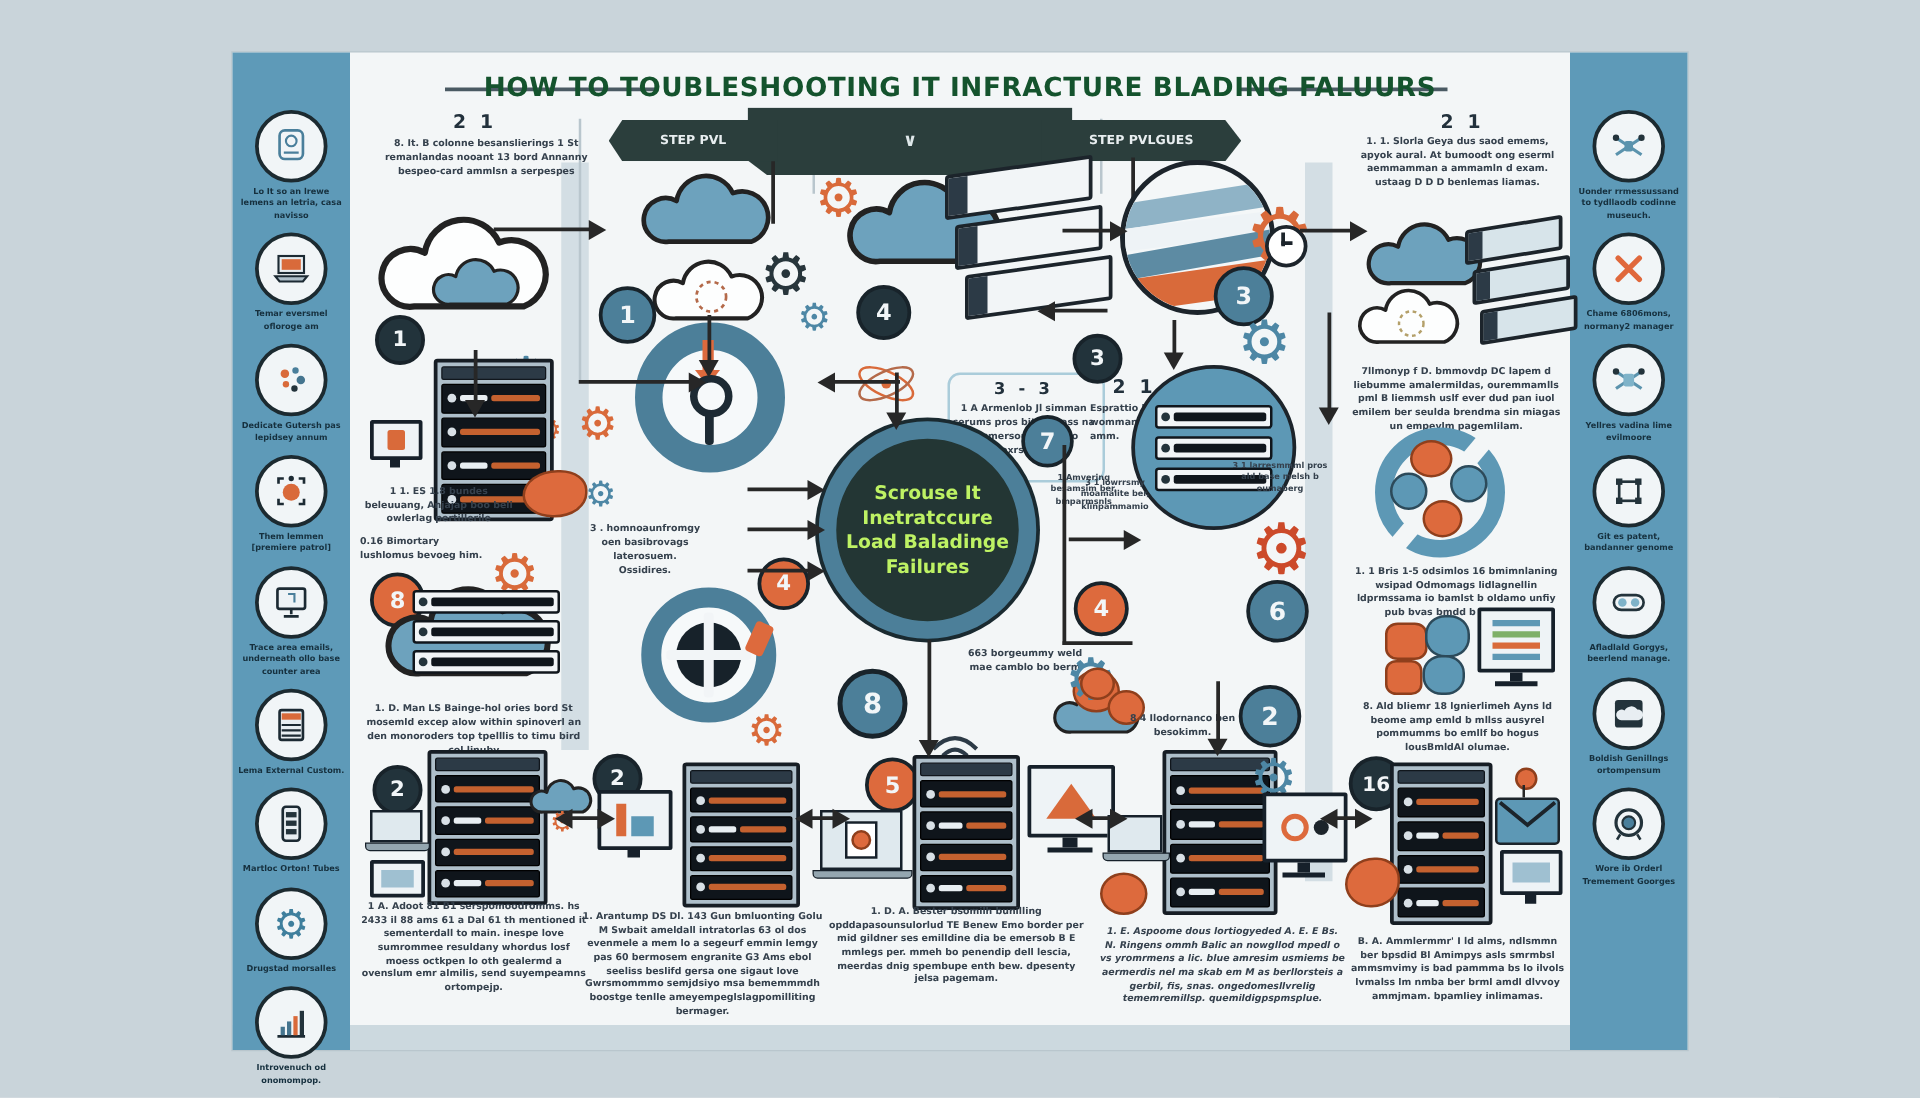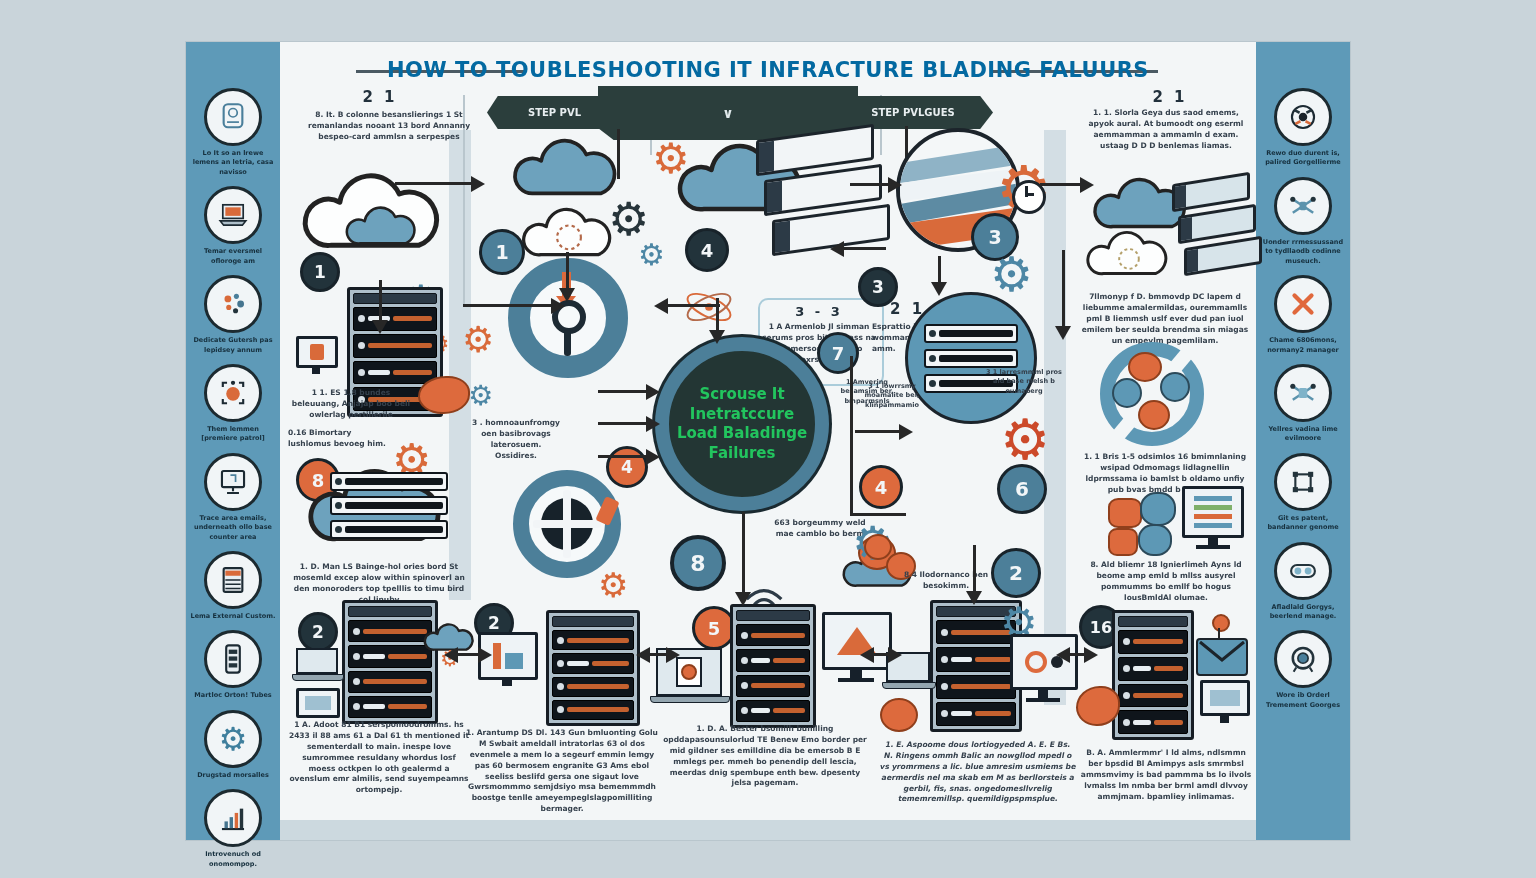--- a/index.html
+++ b/index.html
@@ -3,21 +3,21 @@
 <meta charset="utf-8">
 <style>
   html,body{margin:0;padding:0;background:#c9d4da;}
   #stage{position:relative;width:1536px;height:878px;background:#c9d4da;font-family:"DejaVu Sans",sans-serif;overflow:hidden;}
   .abs{position:absolute;}
   .panel{left:186px;top:42px;width:1164px;height:798px;background:#f3f6f7;box-shadow:0 0 0 1px #b9c6cd;}
   .sidebar{top:42px;width:94px;height:798px;background:#5e9ab8;display:flex;flex-direction:column;align-items:center;padding-top:46px;box-sizing:border-box;gap:9px;}
   .sb-item{display:flex;flex-direction:column;align-items:center;width:90px;}
   .sb-icon{width:52px;height:52px;border-radius:50%;background:#f1f5f7;border:3px solid #1c2a30;display:flex;align-items:center;justify-content:center;}
   .sb-label{font-size:6.5px;font-weight:700;color:#16303e;text-align:center;line-height:1.45;margin-top:3px;width:86px;}
-  .title{font-size:21px;font-weight:800;color:#0369a1;letter-spacing:.5px;text-align:center;}
+  .title{font-size:21px;font-weight:800;color:#14532d;letter-spacing:.5px;text-align:center;}
   .rib{background:#2b3e3c;color:#e8eef0;font-weight:700;display:flex;align-items:center;justify-content:center;}
   .h21{font-size:15px;font-weight:800;color:#22313c;letter-spacing:3px;}
   .cap{font-size:7.5px;font-weight:700;color:#35414d;text-align:center;line-height:1.45;}
   .tiny{font-size:6.5px;}
   .badge{border-radius:50%;color:#f2f6f8;font-weight:800;display:flex;align-items:center;justify-content:center;border:3px solid #18232a;box-sizing:border-box;}
   .bdark{background:#22333b;} .bblue{background:#4c7f99;} .borange{background:#dd6a3d;}
   .sh{background:#272727;} .ln{background:#9aa9b2;}
   .hR{width:0;height:0;border:8px solid transparent;border-left:14px solid #272727;}
   .hL{width:0;height:0;border:8px solid transparent;border-right:14px solid #272727;}
   .hD{width:0;height:0;border:8px solid transparent;border-top:14px solid #272727;}
@@ -31,21 +31,21 @@
   .wunit{background:#f2f5f7;border:2px solid #10161c;border-radius:3px;height:15px;display:flex;align-items:center;gap:3px;padding:0 3px;}
   .wunit .dk{flex:1;height:7px;background:#10161c;border-radius:2px;}
   .mon{border:3px solid #16202a;background:#eef3f6;border-radius:2px;box-sizing:border-box;display:flex;align-items:center;justify-content:center;}
   .stand{background:#16202a;}
   .lap{border:2px solid #16202a;background:#dfe9ee;box-sizing:border-box;display:flex;align-items:center;justify-content:center;}
   .lapbase{height:5px;background:#94a6b0;border:1px solid #16202a;border-radius:0 0 4px 4px;}
   .blob{background:#dd6a3d;border:2px solid #8f3f1c;border-radius:58% 45% 55% 50%;}
   .ringeye{border:4px solid #dd6a3d;border-radius:50%;box-sizing:border-box;}
   .stepbox{border:2px solid #aaccda;border-radius:10px;}
   .center-circle{border-radius:50%;background:#233634;border:14px solid #4c7f99;box-shadow:0 0 0 3px #1a2a30;display:flex;flex-direction:column;align-items:center;justify-content:center;box-sizing:border-box;}
-  .cc-line{color:#22c55e;font-weight:800;font-size:15px;line-height:1.3;text-align:center;}
+  .cc-line{color:#bef264;font-weight:800;font-size:15px;line-height:1.3;text-align:center;}
   .slab{background:#f2f5f7;border:3px solid #1c242b;border-radius:3px;display:flex;box-sizing:border-box;}
   .spine{width:15px;background:#2c3a46;height:100%;}
   .pie{border:14px solid #5d98b5;border-radius:50%;box-sizing:border-box;}
   .mag{border:6px solid #1d2a33;border-radius:50%;box-sizing:border-box;background:#f6f9fa;}
   .env{background:#5d98b5;border:2px solid #1c242b;border-radius:4px;}
   svg{display:block;}
 </style>
 </head>
 <body>
 
@@ -164,31 +164,20 @@
           </svg>
         </div>
       <div class="sb-label">Introvenuch od onomompop.</div>
     </div>
   </div>
 
   <div class="abs sidebar" style="left:1256px;">
     <div class="sb-item">
       <div class="sb-icon">
           <svg width="34" height="34" viewBox="0 0 40 40">
-            <circle cx="20" cy="20" r="13" fill="none" stroke="#1c2a33" stroke-width="2.5"></circle>
-            <circle cx="20" cy="20" r="5" fill="#1c242b"></circle>
-            <path d="M10 12l6 3M30 12l-6 3" stroke="#23333b" stroke-width="3"></path>
-            <path d="M11 28l6-3M29 28l-6-3" stroke="#d96a3a" stroke-width="3"></path>
-          </svg>
-        </div>
-      <div class="sb-label">Rewo duo durent is, palired Gorgellierme</div>
-    </div>
-    <div class="sb-item">
-      <div class="sb-icon">
-          <svg width="34" height="34" viewBox="0 0 40 40">
             <path d="M8 12L32 28M32 12L8 28" stroke="#5b93ad" stroke-width="3"></path>
             <rect x="16" y="15" width="8" height="10" rx="2" fill="#5b93ad"></rect>
             <circle cx="8" cy="12" r="3" fill="#23333b"></circle>
             <circle cx="32" cy="12" r="3" fill="#23333b"></circle>
           </svg>
         </div>
       <div class="sb-label">Uonder rrmessussand to tydllaodb codinne museuch.</div>
     </div>
     <div class="sb-item">
       <div class="sb-icon">
@@ -223,20 +212,29 @@
     </div>
     <div class="sb-item">
       <div class="sb-icon">
           <svg width="36" height="34" viewBox="0 0 40 40">
             <rect x="6" y="13" width="28" height="14" rx="7" fill="none" stroke="#23333b" stroke-width="2.5"></rect>
             <circle cx="14" cy="20" r="4" fill="#7fb3c9"></circle>
             <circle cx="26" cy="20" r="4" fill="#7fb3c9"></circle>
           </svg>
         </div>
       <div class="sb-label">Afladlald Gorgys, beerlend manage.</div>
+    </div>
+    <div class="sb-item">
+      <div class="sb-icon">
+          <svg width="34" height="34" viewBox="0 0 40 40">
+            <rect x="7" y="7" width="26" height="26" rx="3" fill="#23333b"></rect>
+            <path d="M14 26a5 5 0 1 1 2-9 7 7 0 0 1 12-1 4.5 4.5 0 1 1 1 10z" fill="#e8eef2"></path>
+          </svg>
+        </div>
+      <div class="sb-label">Boldish Genillngs ortompensum</div>
     </div>
     <div class="sb-item">
       <div class="sb-icon">
           <svg width="34" height="34" viewBox="0 0 40 40">
             <circle cx="20" cy="19" r="12" fill="none" stroke="#23333b" stroke-width="3"></circle>
             <circle cx="20" cy="19" r="6" fill="#4a7f9b" stroke="#23333b" stroke-width="2"></circle>
             <path d="M12 30l-3 5M28 30l3 5" stroke="#23333b" stroke-width="2.5"></path>
           </svg>
         </div>
       <div class="sb-label">Wore ib Orderl Tremement Goorges</div>

